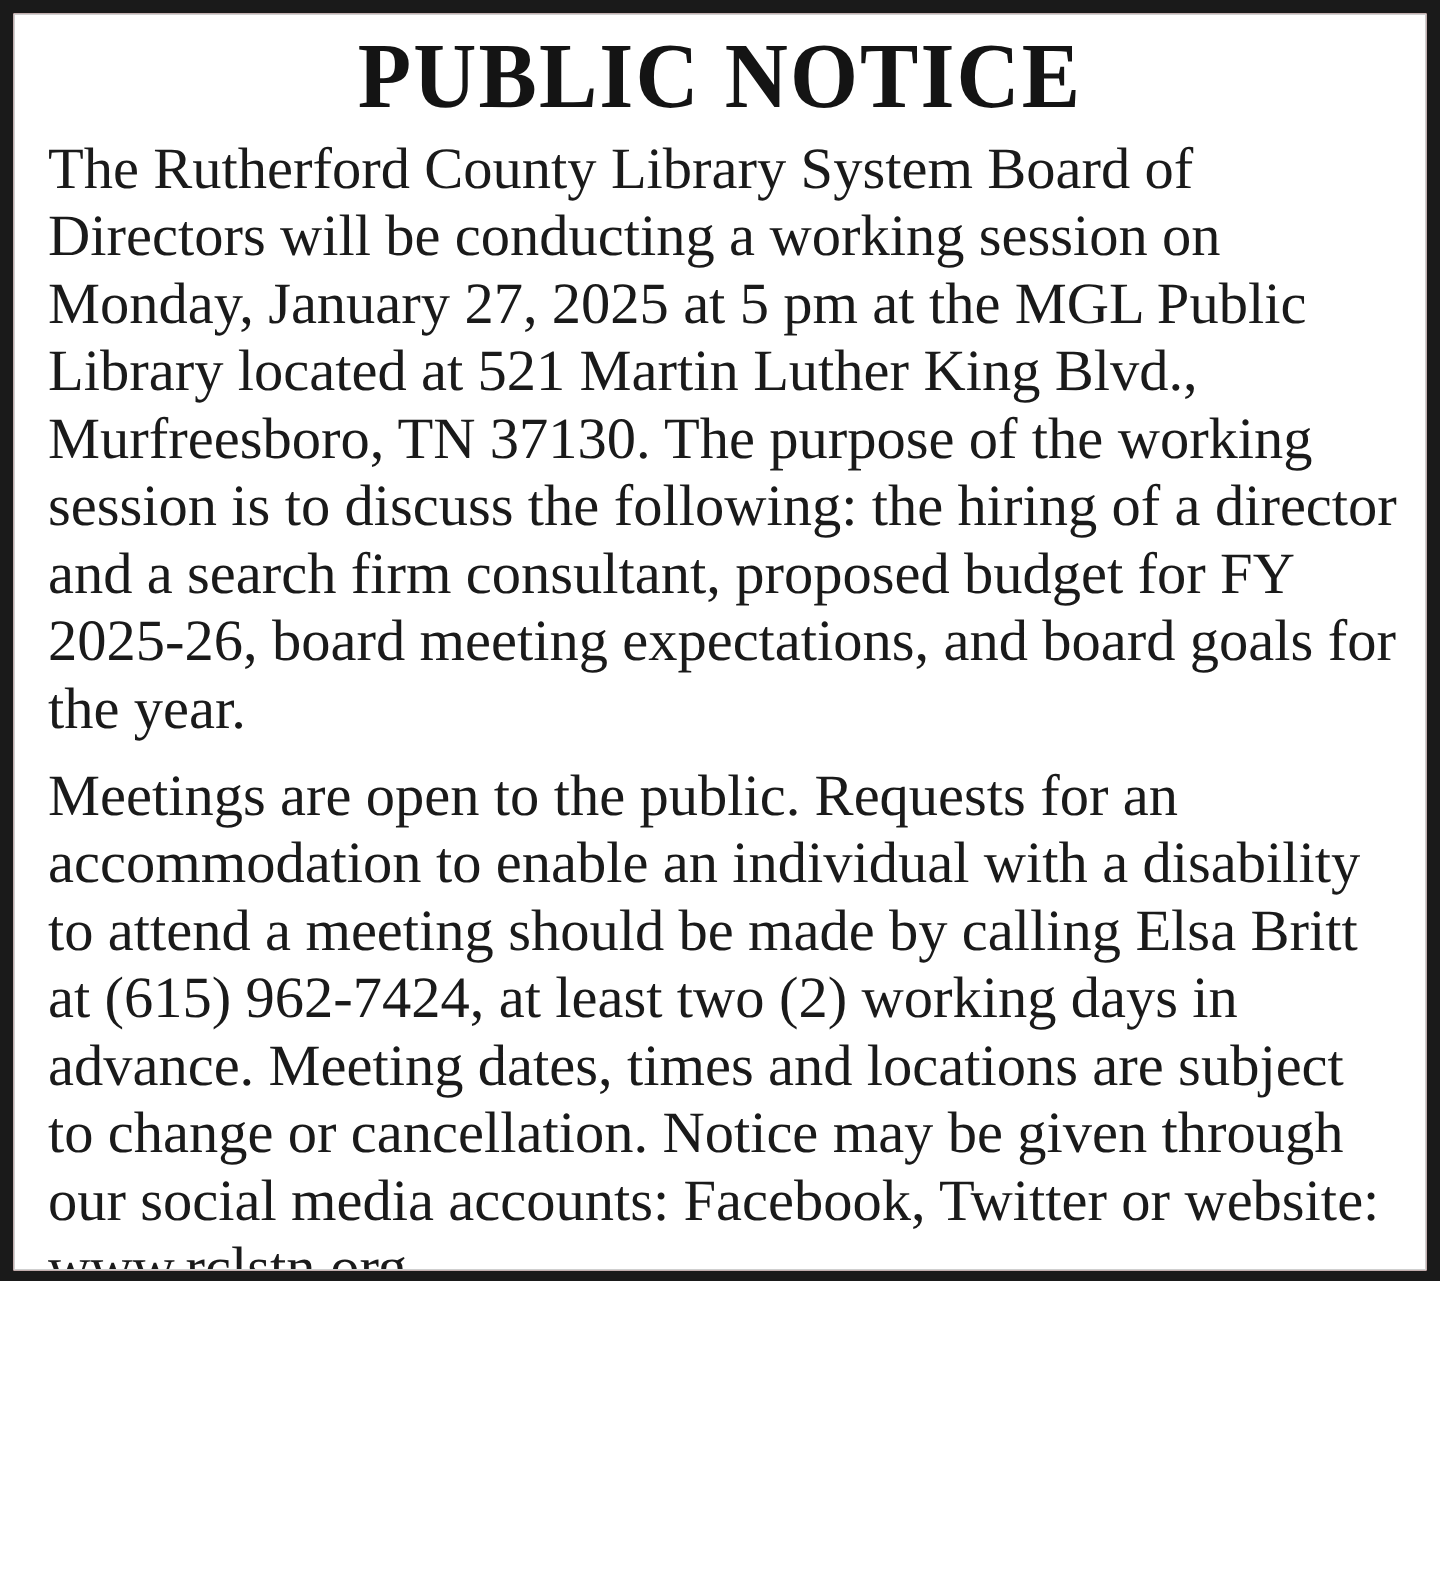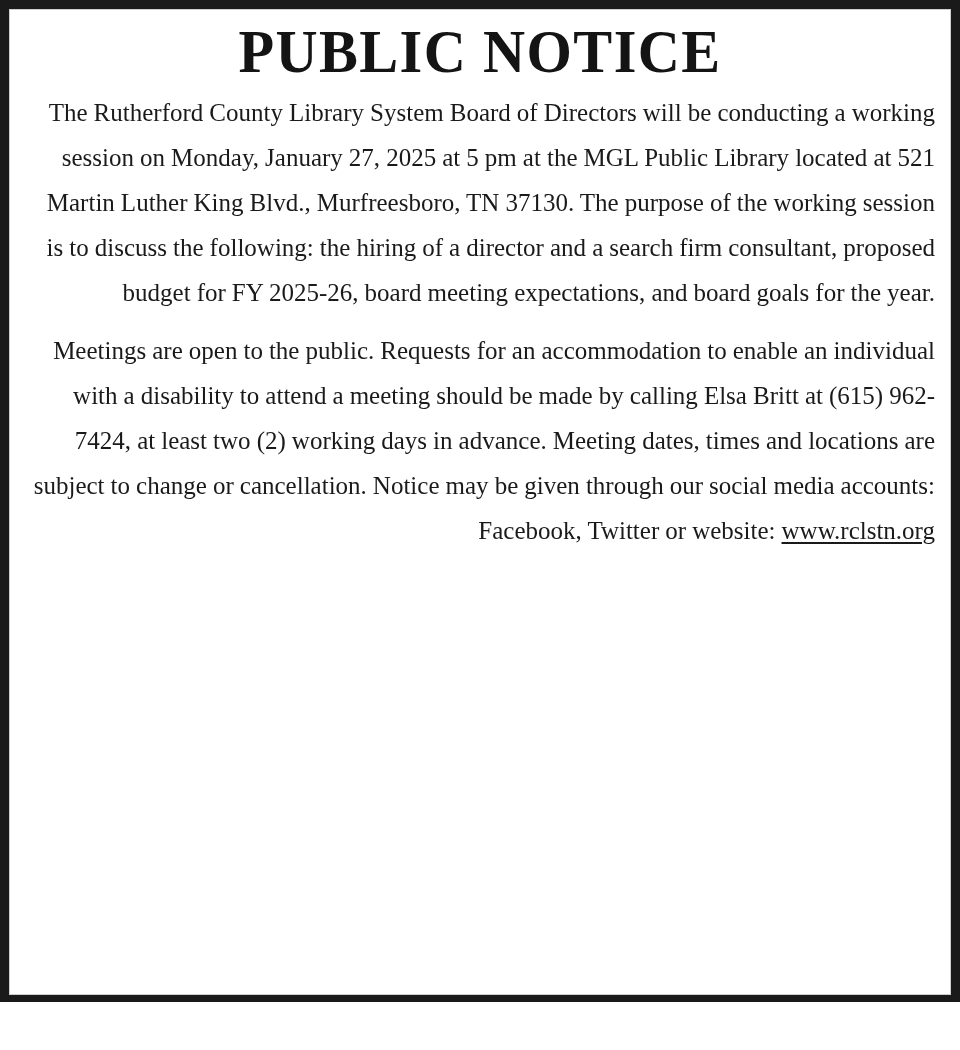--- a/index.html
+++ b/index.html
@@ -12,21 +12,21 @@
     width: 960px;
     height: 1050px;
     overflow: hidden;
     font-family: "Liberation Serif", "DejaVu Serif", serif;
   }
 
   
   .notice-frame {
     box-sizing: border-box;
     width: 960px;
-    height: 1002px;
+    height: 854px;
     background: #b91c1c;
     border-top: 9px solid #1a1a1a;
     border-left: 9px solid #1a1a1a;
     border-right: 9px solid #1a1a1a;
     border-bottom: 7px solid #1a1a1a;
     padding: 0;
   }
 
   
   .notice-inner {
@@ -51,23 +51,23 @@
     transform: scaleX(0.94);
     transform-origin: center center;
     white-space: nowrap;
   }
 
   .notice-body {
     color: #1a1a1a;
   }
 
   .para {
-    font-size: 25px;
+    font-size: 39px;
     line-height: 45px;
-    text-align: right;
+    text-align: left;
     margin: 0 0 13px 0;
     padding: 0 2px 0 9px;
     word-spacing: -0.2px;
     hyphens: none;
   }
   .para:last-child {
     margin-bottom: 0;
   }
 
   .weblink {

